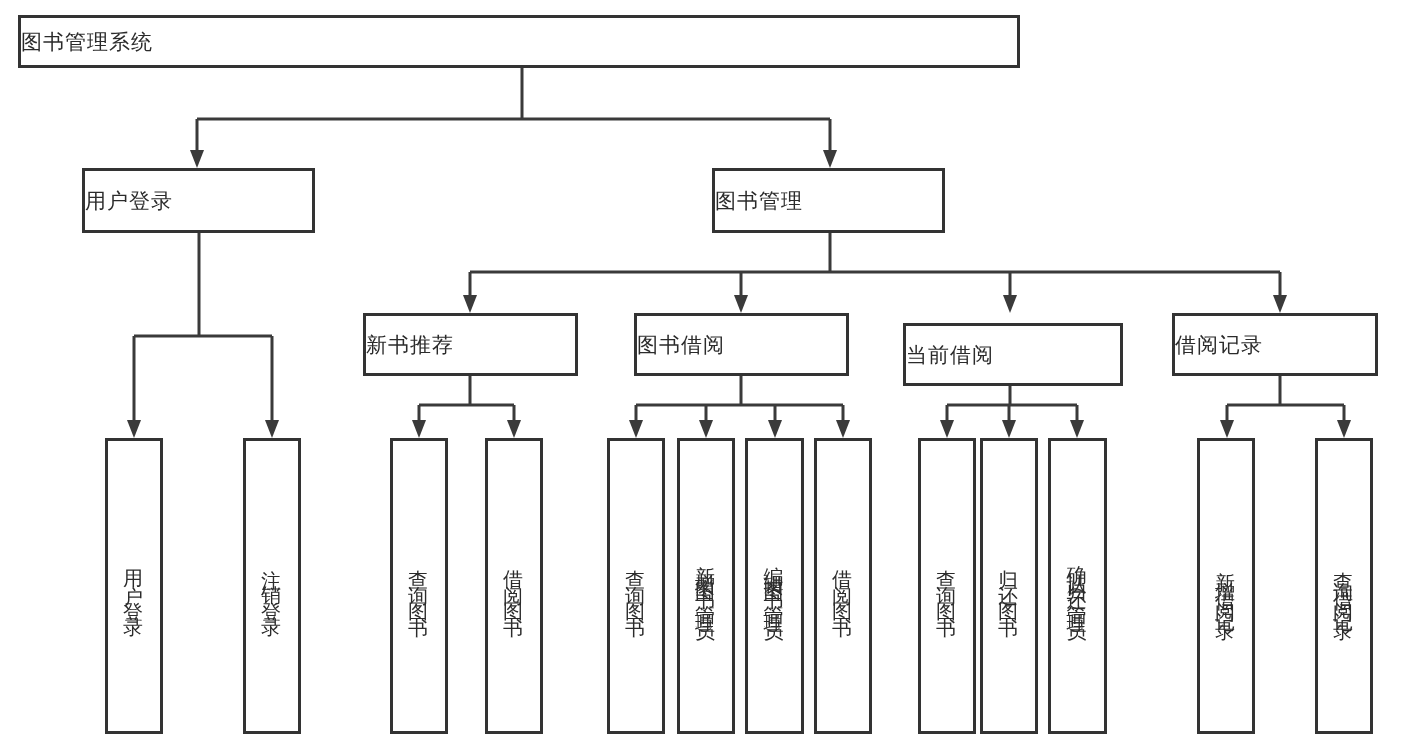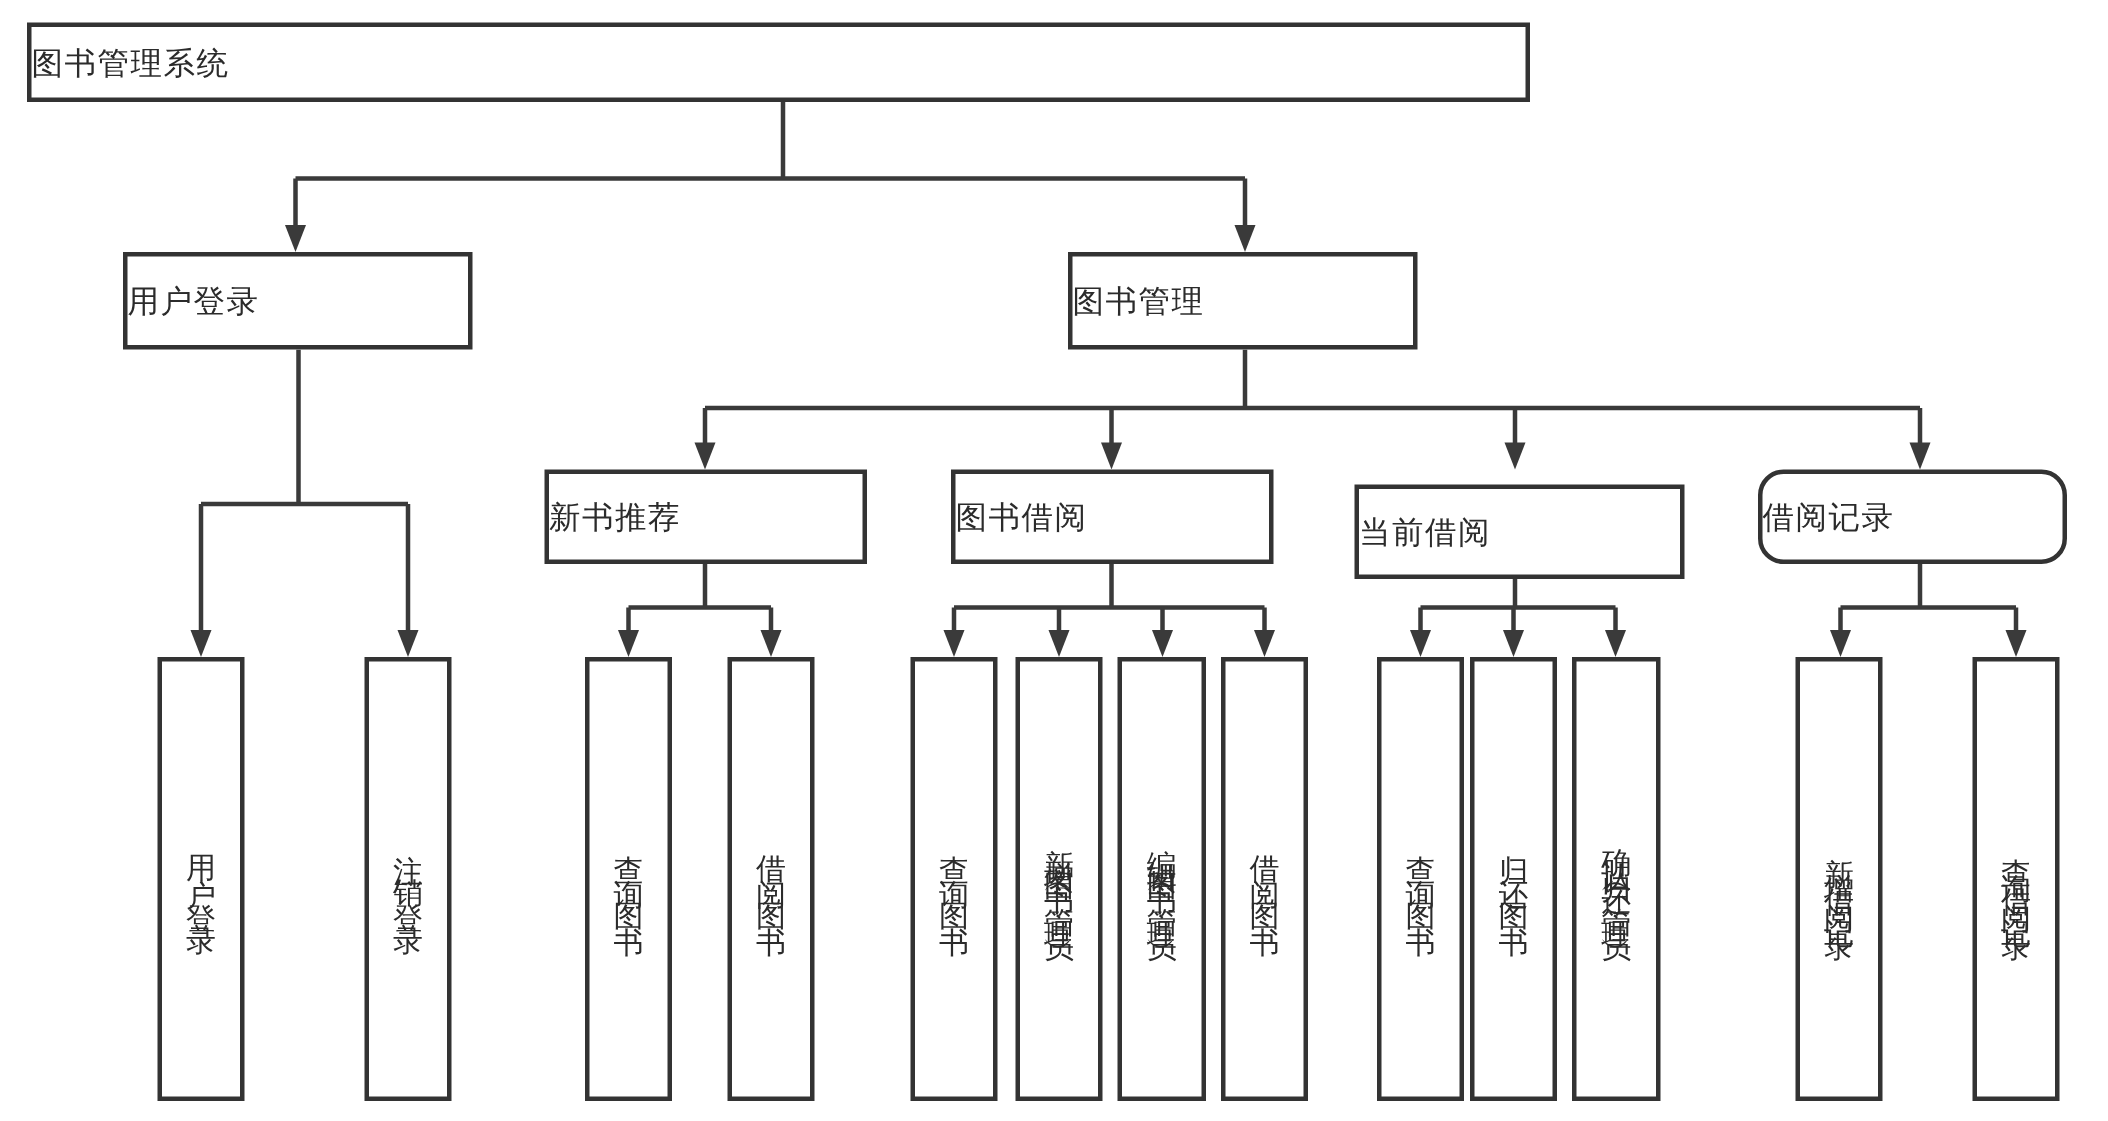--- a/index.html
+++ b/index.html
@@ -134,21 +134,21 @@
 
   <div class="node" style="left:363px; top:313px; width:215px; height:63px;">
     <span>新书推荐</span>
   </div>
   <div class="node" style="left:634px; top:313px; width:215px; height:63px;">
     <span>图书借阅</span>
   </div>
   <div class="node" style="left:903px; top:323px; width:220px; height:63px;">
     <span>当前借阅</span>
   </div>
-  <div class="node" style="left:1172px; top:313px; width:206px; height:63px;border-radius:17px;">
+  <div class="node" style="left:1172px; top:313px; width:206px; height:63px;">
     <span>借阅记录</span>
   </div>
 
   <div class="leaf" style="left:105px;">
     <span class="vtext">用户登录</span>
   </div>
   <div class="leaf" style="left:243px;">
     <span class="vtext">注销登录</span>
   </div>
 

